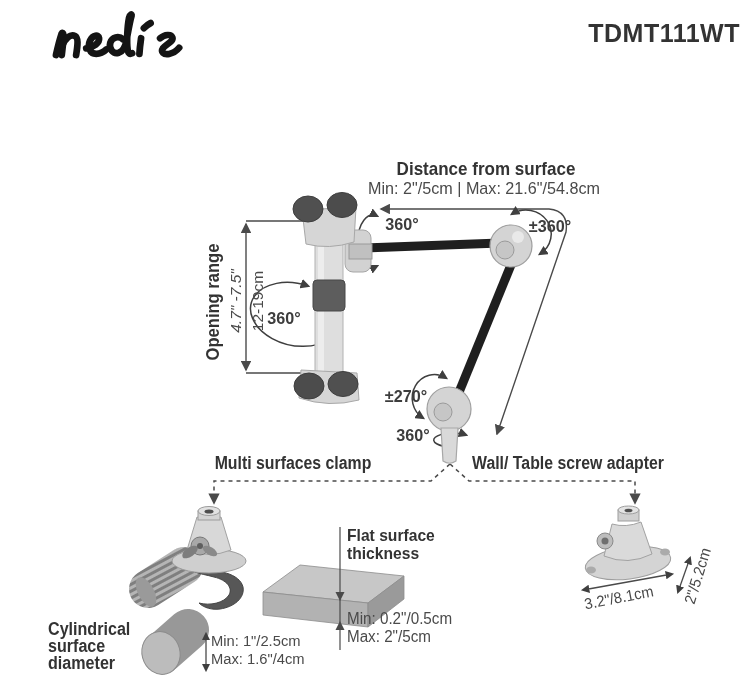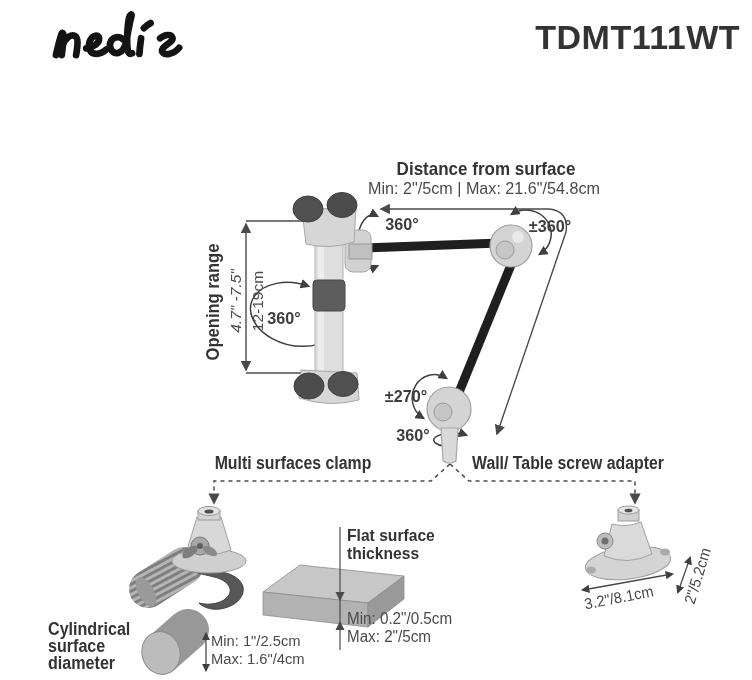--- a/index.html
+++ b/index.html
@@ -134,21 +134,21 @@
         <path d="M13.4,34 C16,27 21,23 25,25 C28,26.5 27.5,33 26,42"></path>
         <path d="M35,36 C42,35 47,31 46.5,27 C46,23.5 41,24 38.5,29 C36,34.5 38,41 44,41 C48,41 51,39 53,37"></path>
         <path d="M68,28 C64,24.5 58,26 56.5,31 C55,36.5 59,41.5 64,40 C68,38.8 70,34 71,29 C72.5,21 74,12 75.5,7 C76,5 74,5.5 73.2,9 C71.8,16 71,30 72,37 C72.5,40.5 74,41.5 76,40.5"></path>
         <path d="M84,27 C83.3,32 82.7,37.5 82.5,41"></path>
         <path d="M86.5,18 C88.5,16 90.5,14.5 92.5,13.5"></path>
         <path d="M101,27 C105,23.5 111,23 112,26.5 C113,30 106,32.5 103.5,36 C101.5,39 104,42 109,41 C113,40.2 116,38 118,35.5"></path>
       </g>
     </svg>
   </div>
 
-  <div class="t b" style="right:12px; top:20px; font-size:34px; letter-spacing:0.5px;">TDMT111WT</div>
+  <div class="t b" style="right:12px; top:20px; font-size:25px; letter-spacing:0.5px;">TDMT111WT</div>
 
   <div class="t b" style="left:486px; top:159px; font-size:18.5px; transform:translateX(-50%) scaleX(0.92);">Distance from surface</div>
   <div class="t v" style="left:484px; top:180px; font-size:17px; transform:translateX(-50%) scaleX(0.95);">Min: 2"/5cm | Max: 21.6"/54.8cm</div>
 
   <div class="t b" style="left:213px; top:302px; font-size:18px; transform:translate(-50%,-50%) rotate(-90deg) scaleX(0.92);">Opening range</div>
   <div class="t v it" style="left:236px; top:301px; font-size:15.5px; transform:translate(-50%,-50%) rotate(-90deg);">4.7" -7.5"</div>
   <div class="t v" style="left:258px; top:301px; font-size:15.5px; transform:translate(-50%,-50%) rotate(-90deg);">12-19cm</div>
 
   <div class="t b" style="left:402px; top:225px; font-size:17px; transform:translate(-50%,-50%) scaleX(0.95); color:#3d3d3d;">360°</div>
   <div class="t b" style="left:550px; top:227px; font-size:17px; transform:translate(-50%,-50%) scaleX(0.95); color:#3d3d3d;">±360°</div>

